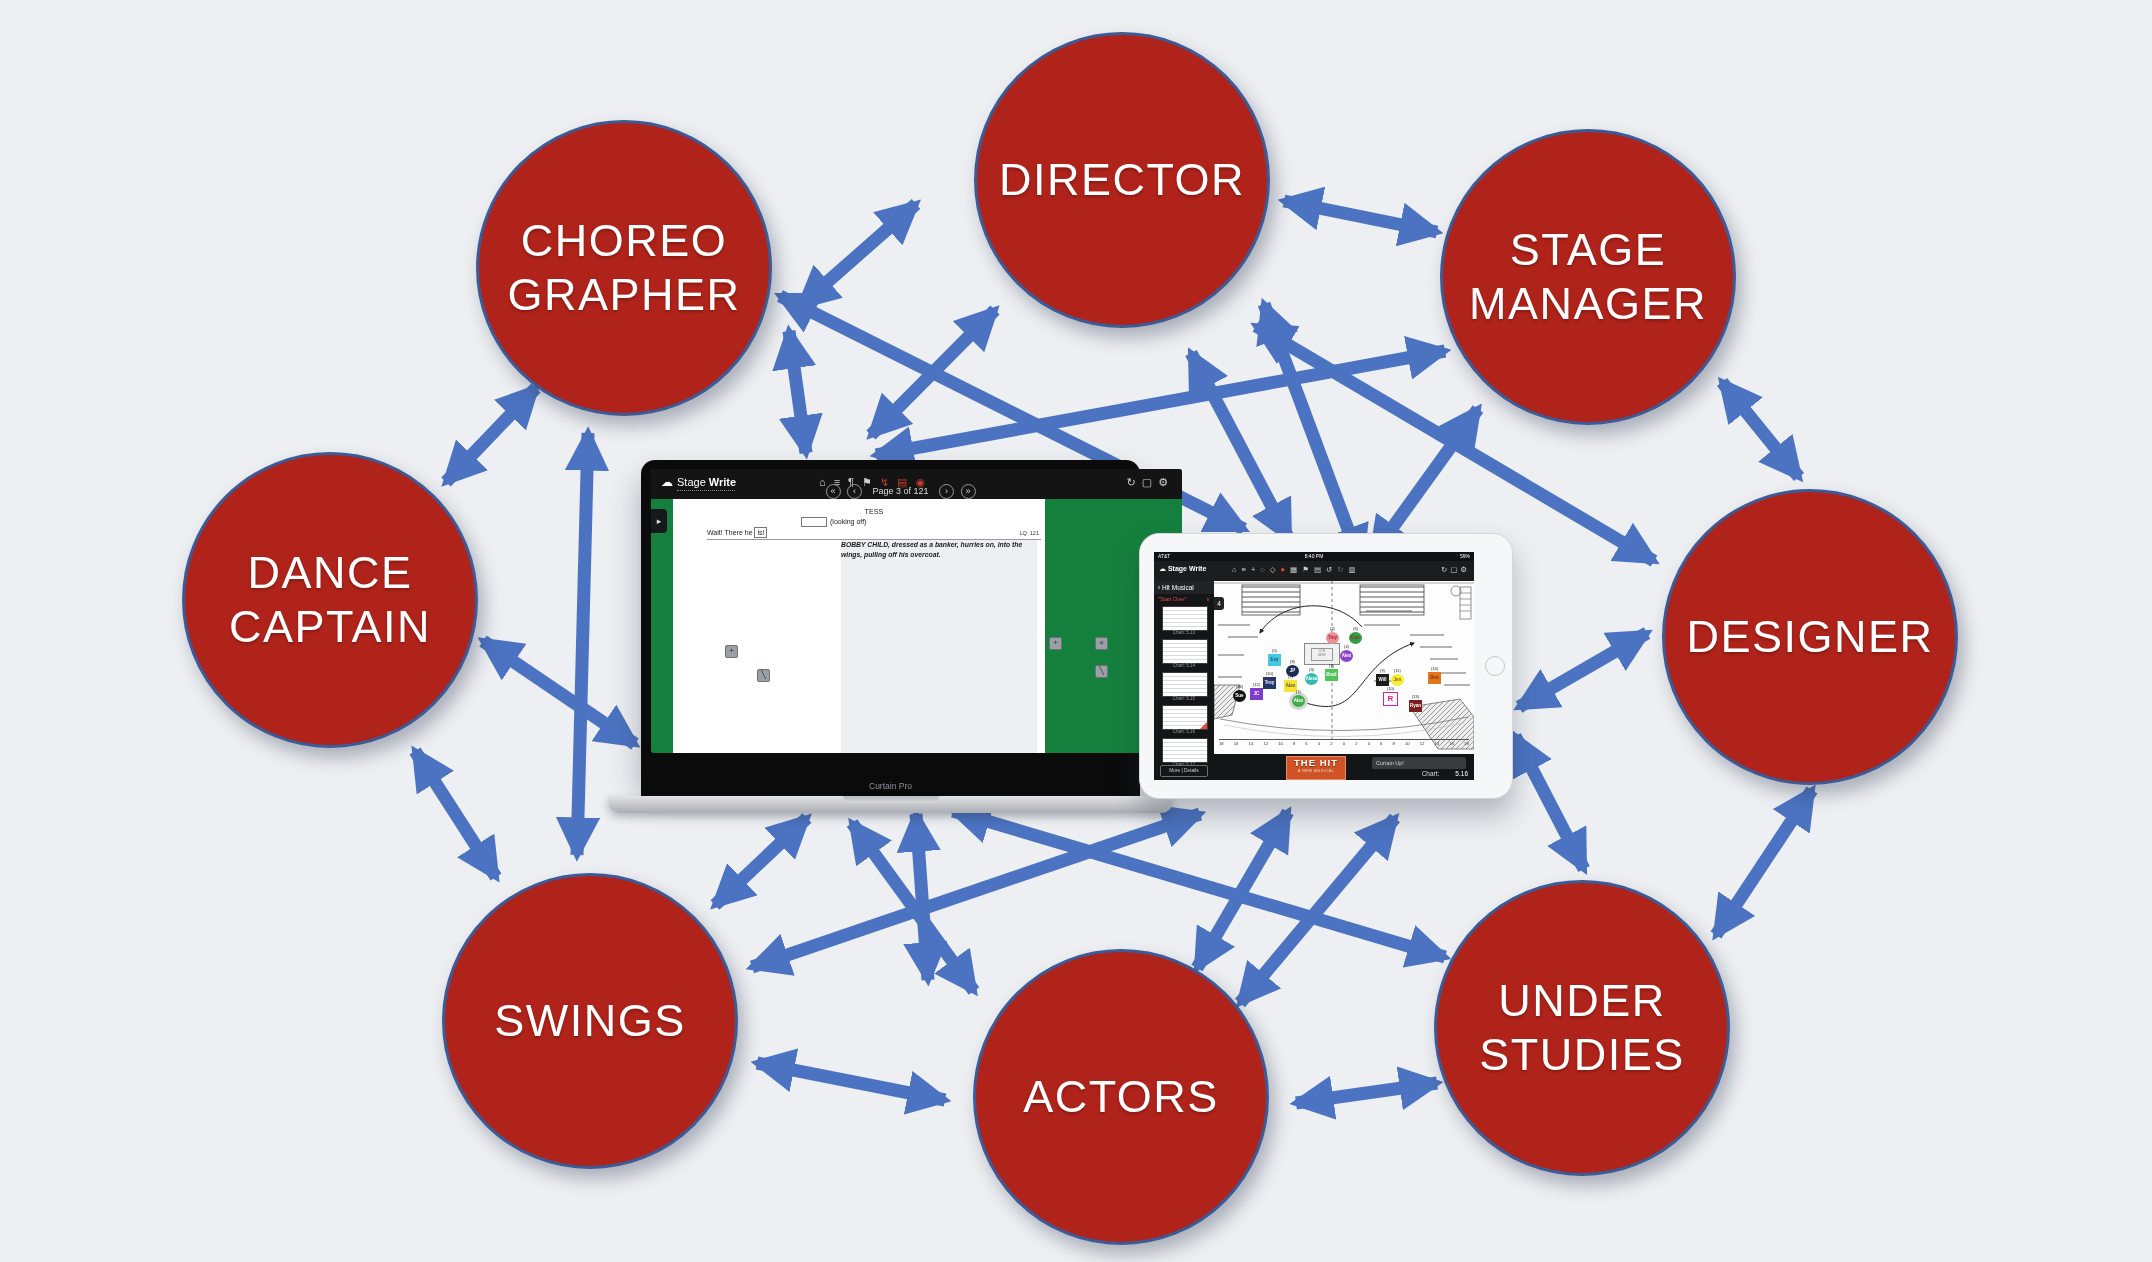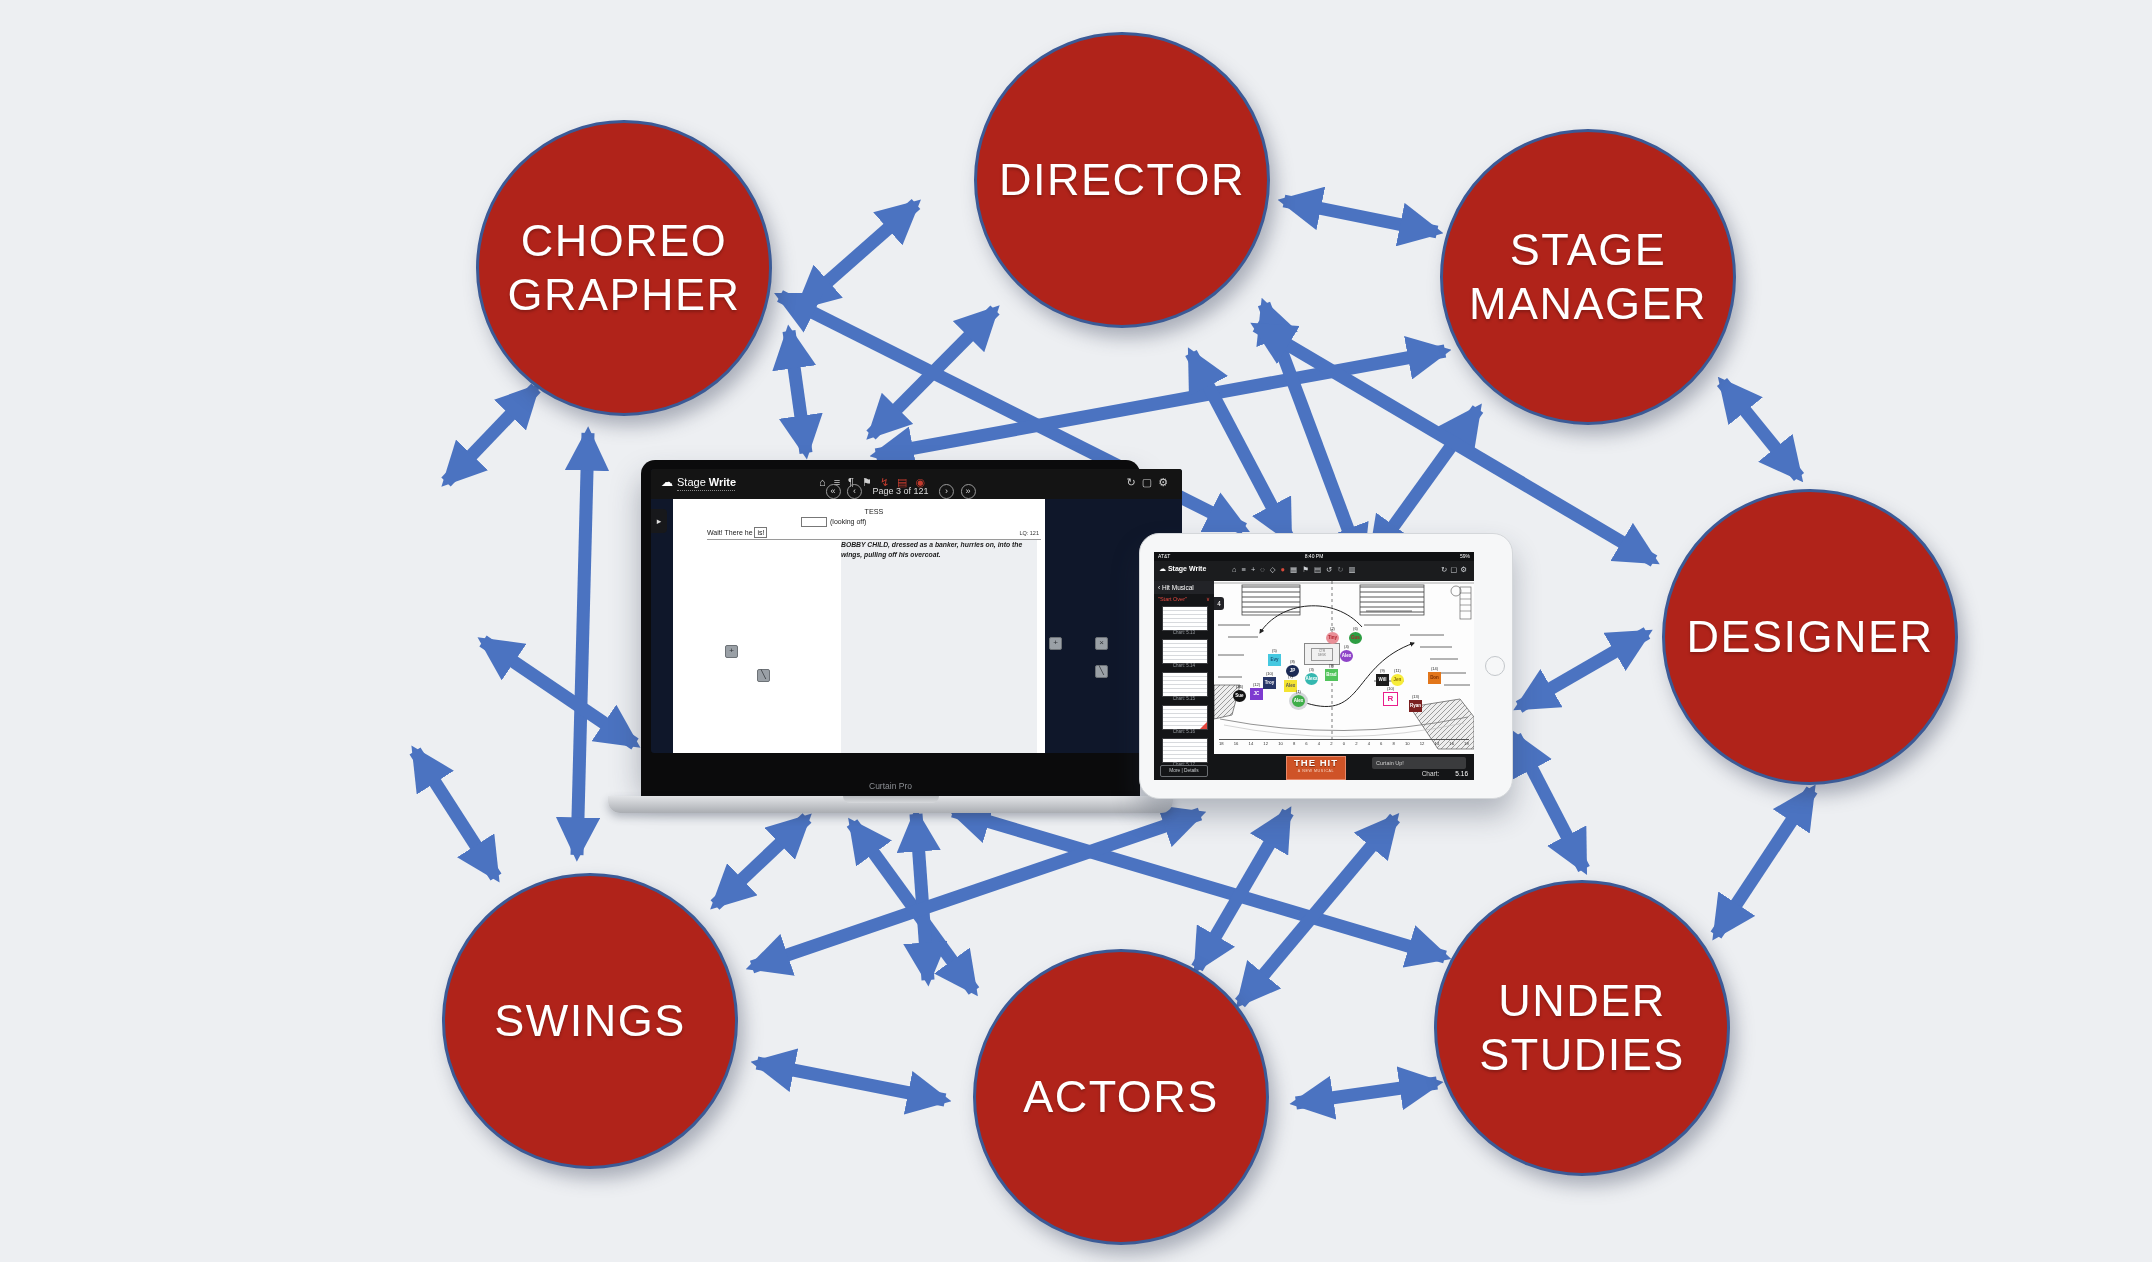--- a/index.html
+++ b/index.html
@@ -10,21 +10,21 @@
         background:#b0231a;border:3px solid #3b5a96;box-sizing:border-box;
         display:flex;flex-direction:column;align-items:center;justify-content:center;
         box-shadow:6px 10px 18px rgba(45,55,80,.35);z-index:3;}
   .node span{display:block;color:#fff;font-size:45px;letter-spacing:1.5px;line-height:54px;
         text-align:center;text-shadow:0 2px 3px rgba(0,0,0,.25);}
   #arrow-layer{position:absolute;left:0;top:0;z-index:2;}
   
   .laptop{position:absolute;left:641px;top:460px;z-index:4;}
   .lt-screen{position:relative;width:499px;height:319px;background:#0b0b0c;border-radius:14px 14px 0 0;
              box-shadow:0 18px 30px rgba(40,50,70,.35);}
-  .lt-app{position:absolute;left:10px;top:9px;width:531px;height:284px;background:#0f172a;overflow:hidden;border-radius:3px;}
+  .lt-app{position:absolute;left:10px;top:9px;width:531px;height:284px;background:#15803d;overflow:hidden;border-radius:3px;}
   .lt-toolbar{position:absolute;left:0;top:0;width:100%;height:30px;background:#141414;color:#e8e8e8;}
   .lt-brand{position:absolute;left:10px;top:6px;font-size:11px;color:#fff;}
   .lt-brand .cloud{font-size:12px;margin-right:4px;}
   .lt-brand b{font-weight:bold;}
   .lt-brand .dots{display:block;border-bottom:1px dotted #8a8a8a;width:58px;margin:1px 0 0 16px;}
   .lt-icons{position:absolute;top:7px;font-size:11px;letter-spacing:8px;color:#cfcfcf;white-space:nowrap;}
   .lt-pager{position:absolute;left:47%;top:15px;transform:translateX(-50%);font-size:9px;color:#ddd;white-space:nowrap;}
   .pager-btn{display:inline-block;width:13px;height:13px;line-height:12px;text-align:center;
              border:1px solid #9a9a9a;border-radius:50%;font-size:9px;margin:0 2px;vertical-align:middle;}
   .lt-right{position:absolute;right:8px;top:7px;font-size:11px;letter-spacing:6px;color:#cfcfcf;}
@@ -149,20 +149,24 @@
     <span>CHOREO</span>
     <span>GRAPHER</span>
   </div>
   <div class="node" style="left: 974px; top: 32px;">
     <span>DIRECTOR</span>
   </div>
   <div class="node" style="left: 1440px; top: 129px;">
     <span>STAGE</span>
     <span>MANAGER</span>
   </div>
+  <div class="node" style="left: 182px; top: 452px;">
+    <span>DANCE</span>
+    <span>CAPTAIN</span>
+  </div>
   <div class="node" style="left: 442px; top: 873px;">
     <span>SWINGS</span>
   </div>
   <div class="node" style="left: 1662px; top: 489px;">
     <span>DESIGNER</span>
   </div>
   <div class="node" style="left: 973px; top: 949px;">
     <span>ACTORS</span>
   </div>
   <div class="node" style="left: 1434px; top: 880px;">

